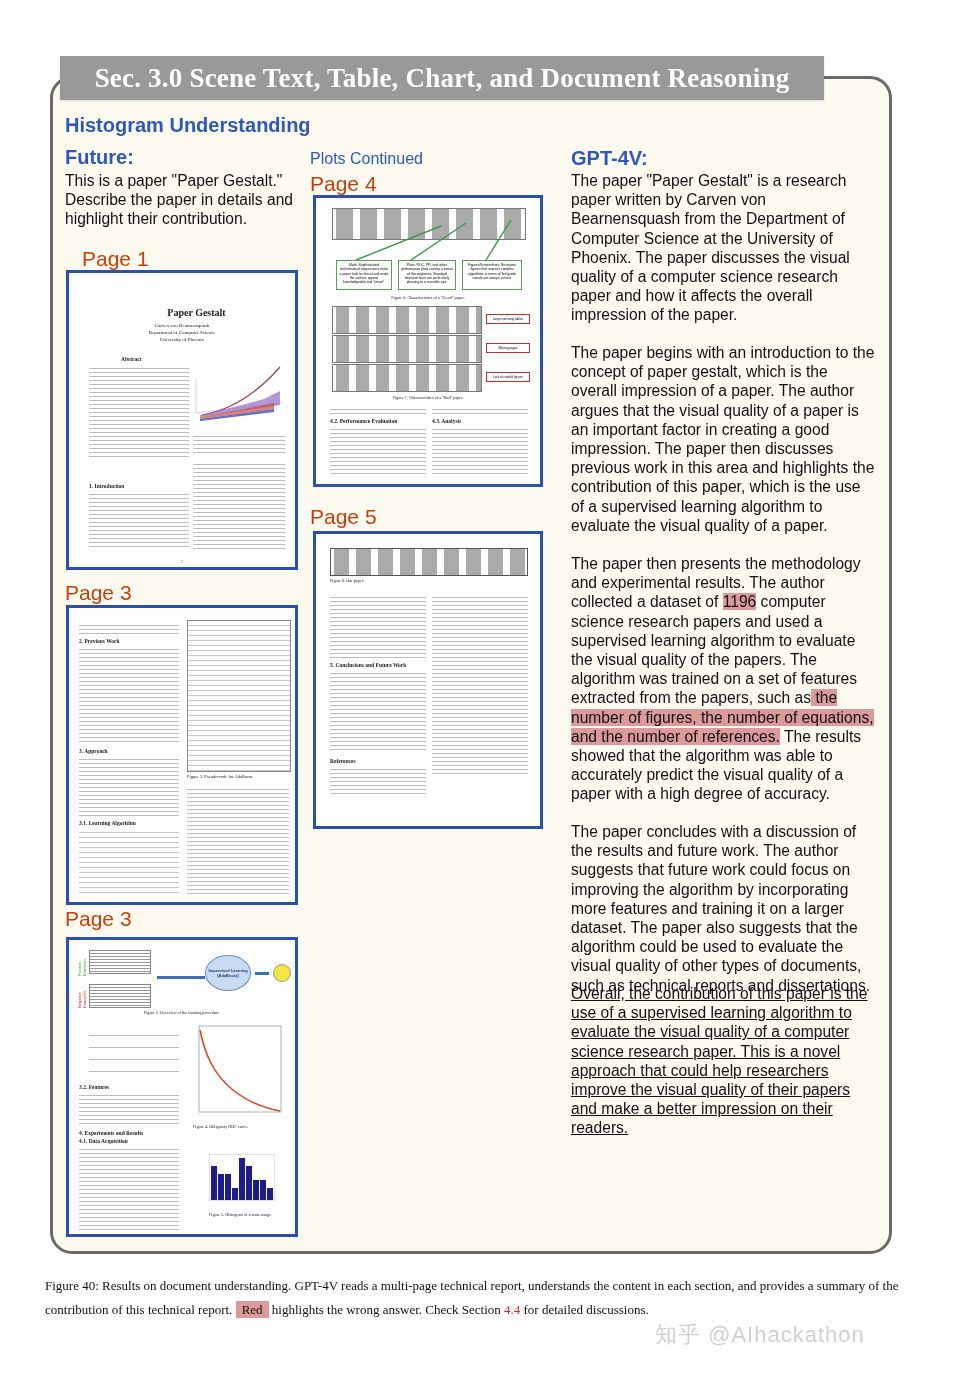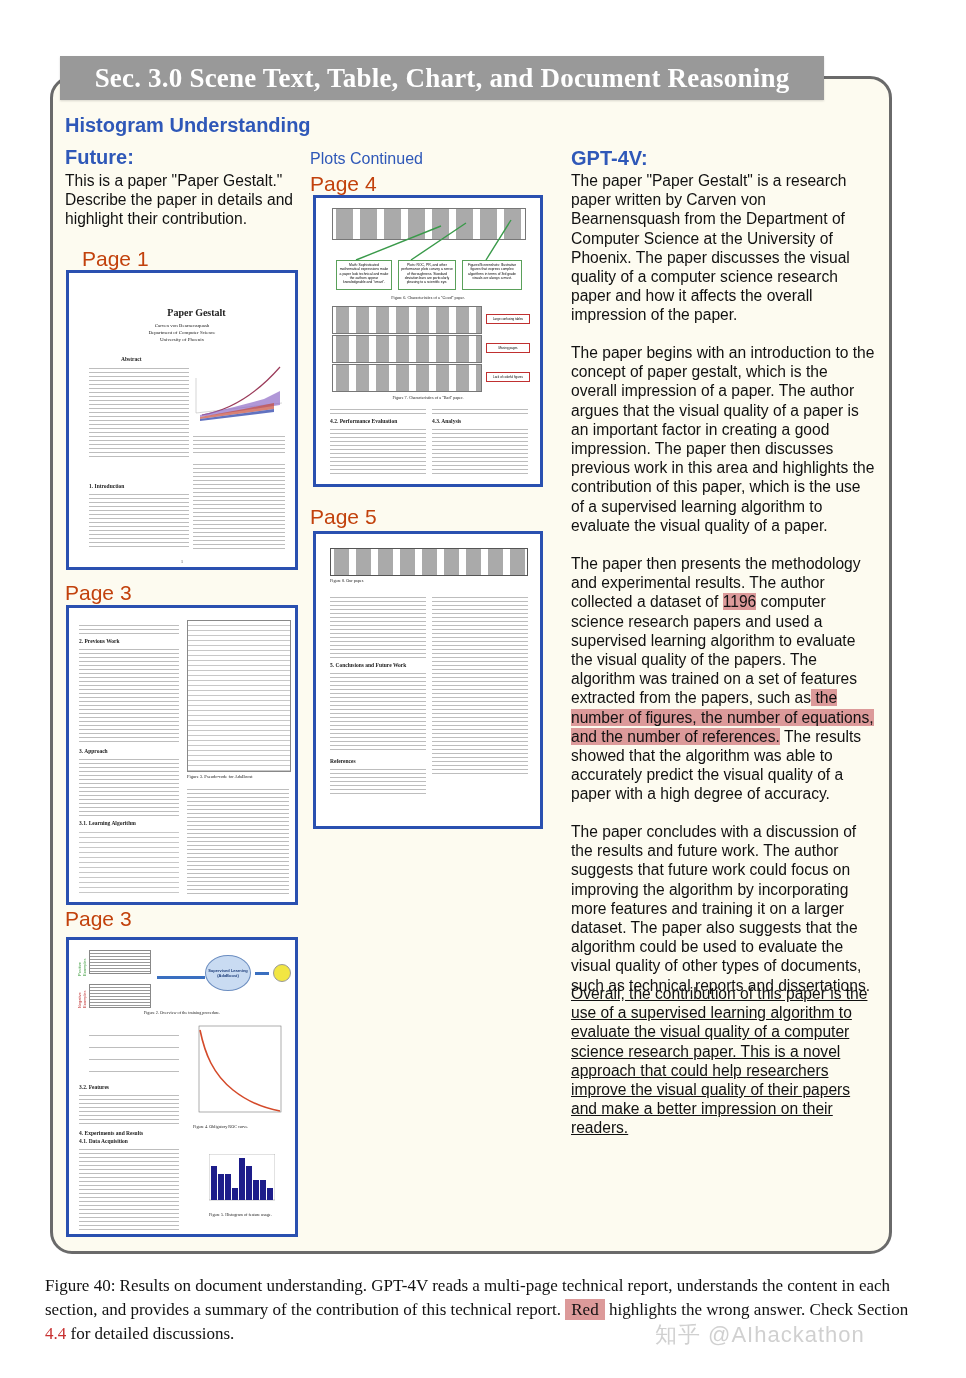--- a/index.html
+++ b/index.html
@@ -6,21 +6,21 @@
   body { width:966px; height:1378px; position:relative; overflow:hidden; font-family:"Liberation Sans", sans-serif; }
   .panel { position:absolute; left:50px; top:76px; width:836px; height:1172px; background:#fdfbf0; border:3px solid #6a6a6a; border-radius:22px; }
   .banner { position:absolute; left:60px; top:56px; width:764px; height:44px; background:#999999; color:#ffffff; font-family:"Liberation Serif", serif; font-weight:bold; font-size:27px; line-height:44px; text-align:center; letter-spacing:0.2px; box-shadow:0 1px 2px rgba(0,0,0,0.15); }
   .section-title { position:absolute; left:65px; top:114px; color:#2f58b8; font-weight:bold; font-size:20px; }
   .col-h { position:absolute; color:#2f58b8; font-weight:bold; font-size:20px; }
   .text { position:absolute; color:#111; font-size:15.6px; line-height:19.2px; }
   .plabel { position:absolute; color:#c2410c; font-size:21px; }
   .pcont { position:absolute; left:310px; top:150px; color:#2f58b8; font-size:16px; }
   .thumb { position:absolute; background:#ffffff; border:3px solid #2a50b0; box-sizing:border-box; overflow:hidden; }
   .hl { background:#dc9a9a; }
-  .caption { position:absolute; left:45px; top:1274px; width:880px; font-family:"Liberation Serif", serif; font-size:17px; line-height:24px; color:#111; }
+  .caption { position:absolute; left:45px; top:1274px; width:880px; font-family:"Liberation Serif", serif; font-size:13px; line-height:24px; color:#111; }
   .red-chip { background:#dc9a9a; padding:1px 6px; }
   .sec-link { color:#c83030; }
   .watermark { position:absolute; left:655px; top:1320px; font-size:22px; color:rgba(170,170,170,0.55); letter-spacing:1px; }
   
   .pt { position:absolute; font-family:"Liberation Serif", serif; color:#222; }
   .sub { position:absolute; font-family:"Liberation Serif", serif; font-size:5.5px; font-weight:bold; color:#222; }
 </style>
 </head>
 <body>
 

